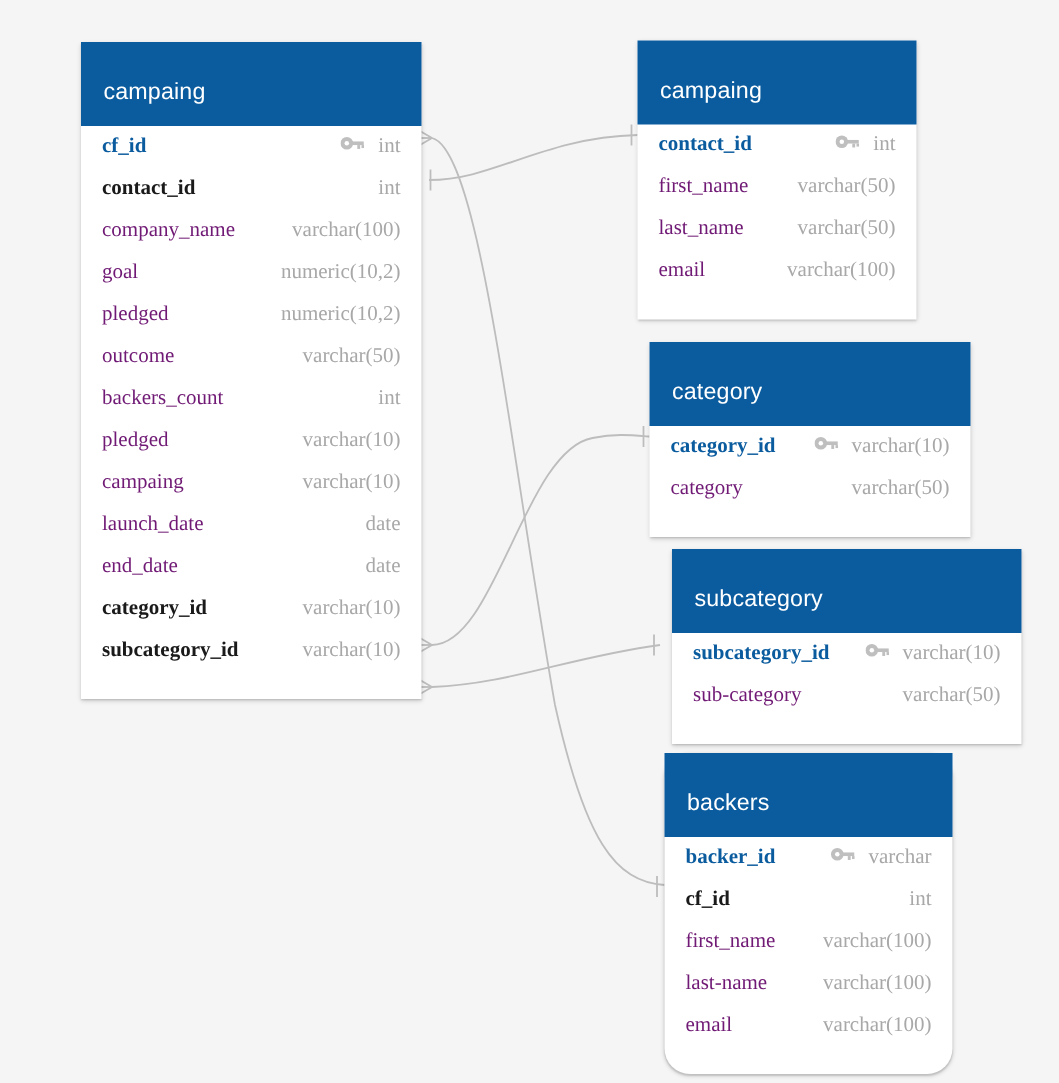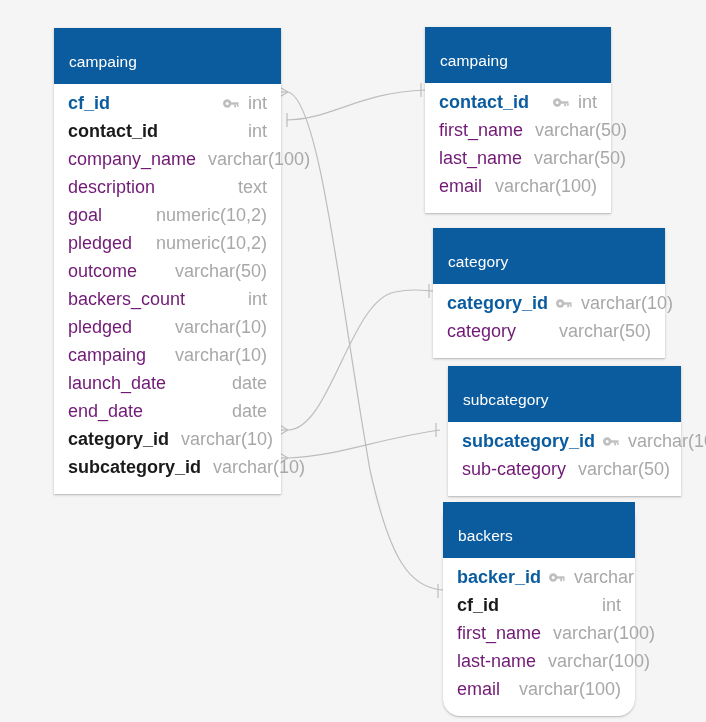--- a/index.html
+++ b/index.html
@@ -28,24 +28,25 @@
     padding:26px 0 14px 15px;
     letter-spacing:.1px;
     box-sizing:border-box;
   }
   .table-body{
     padding:6px 14px 12px 14px;
     box-sizing:border-box;
   }
   .field-row{
     display:flex;
-    align-items:center;
+    align-items:flex-start;
     height:28px;
-    font-size:18px;
+    font-size:14px;
     white-space:nowrap;
+    font-family:Liberation Serif, serif;
   }
   .field-name{flex:0 0 auto;color:#701a75;}
   .field-name.pk{color:#0b5c9f;font-weight:bold;}
   .field-name.fk{color:#1a1a1a;font-weight:bold;}
   .field-spacer{flex:1 1 auto;min-width:8px;}
   .field-type{flex:0 0 auto;color:#a8a8a8;padding-left:4px;}
   .key-icon{
     flex:0 0 auto;
     width:16px;height:11px;
     margin-right:5px;
@@ -117,25 +118,20 @@
           <span class="field-name fk">contact_id</span>
           <span class="field-spacer"></span>
           <span class="field-type">int</span>
         </div>
         <div class="field-row">
           <span class="field-name">company_name</span>
           <span class="field-spacer"></span>
           <span class="field-type">varchar(100)</span>
         </div>
         <div class="field-row">
-          <span class="field-name">description</span>
-          <span class="field-spacer"></span>
-          <span class="field-type">text</span>
-        </div>
-        <div class="field-row">
           <span class="field-name">goal</span>
           <span class="field-spacer"></span>
           <span class="field-type">numeric(10,2)</span>
         </div>
         <div class="field-row">
           <span class="field-name">pledged</span>
           <span class="field-spacer"></span>
           <span class="field-type">numeric(10,2)</span>
         </div>
         <div class="field-row">
@@ -207,21 +203,21 @@
           <span class="field-spacer"></span>
           <span class="field-type">varchar(50)</span>
         </div>
         <div class="field-row">
           <span class="field-name">email</span>
           <span class="field-spacer"></span>
           <span class="field-type">varchar(100)</span>
         </div>
       </div>
     </div>
-    <div class="table-card" style="left: 433px; top: 228px; width: 232px;">
+    <div class="table-card" style="left: 433px; top: 228px; width: 214px;">
       <div class="table-header">category</div>
       <div class="table-body">
         <div class="field-row">
           <span class="field-name pk">category_id</span>
           <span class="field-spacer"></span>
           <span class="key-icon">
             <svg width="16" height="11" viewBox="0 0 16 11" xmlns="http://www.w3.org/2000/svg">
               <circle cx="4.2" cy="5.5" r="4.2" fill="#bfbfbf"></circle>
               <circle cx="4.2" cy="5.5" r="1.5" fill="#ffffff"></circle>
               <rect x="6.5" y="4.3" width="9" height="2.4" fill="#bfbfbf"></rect>

